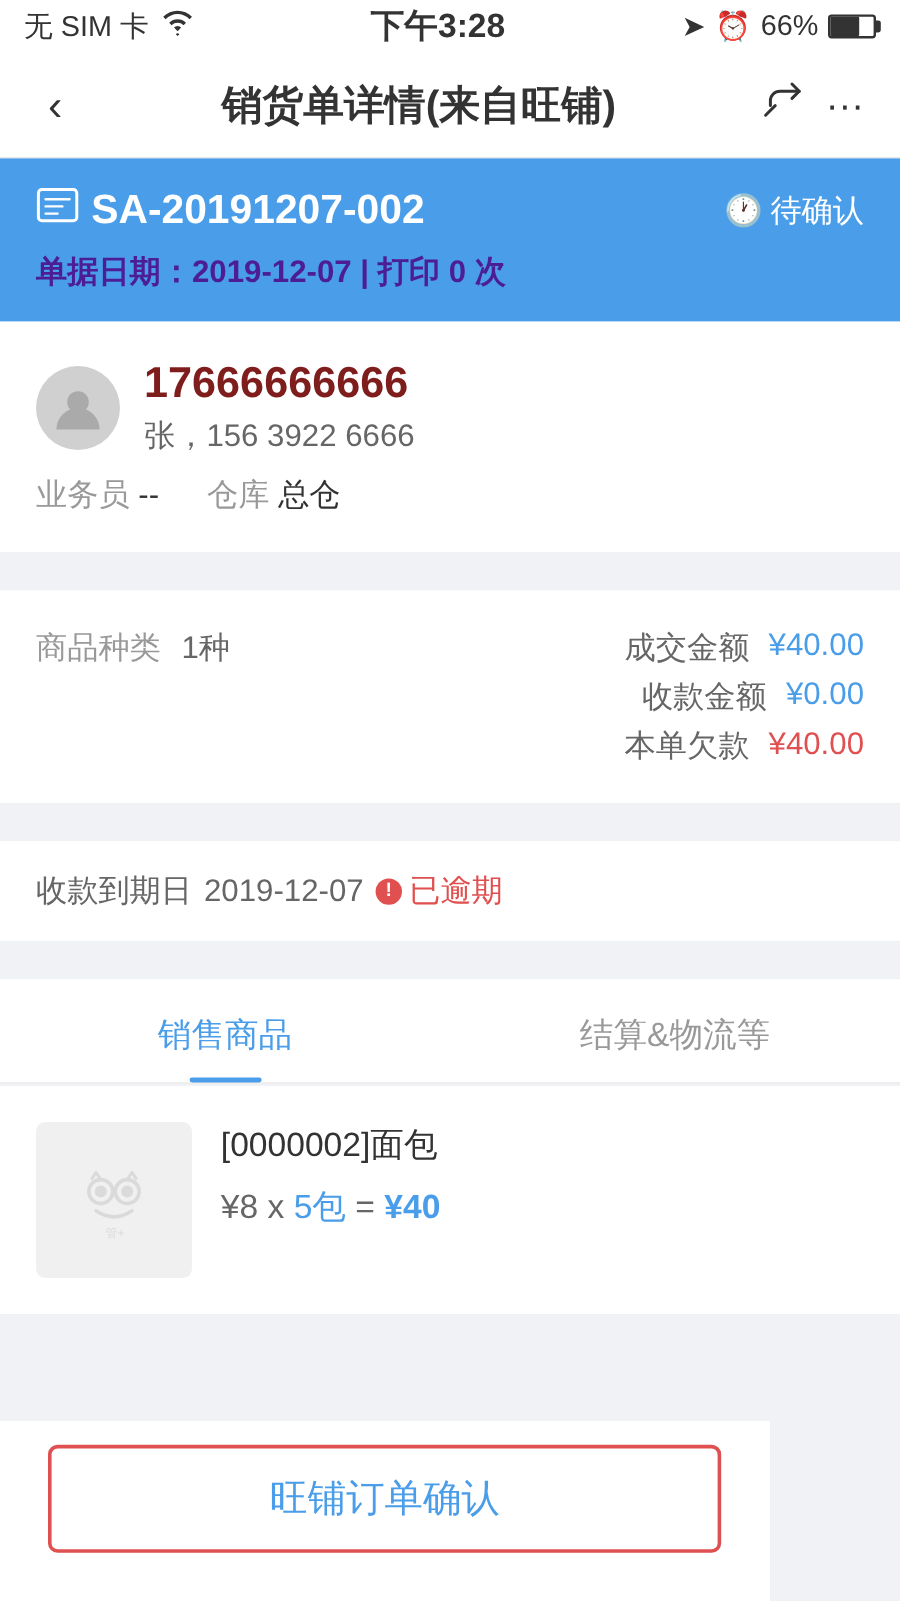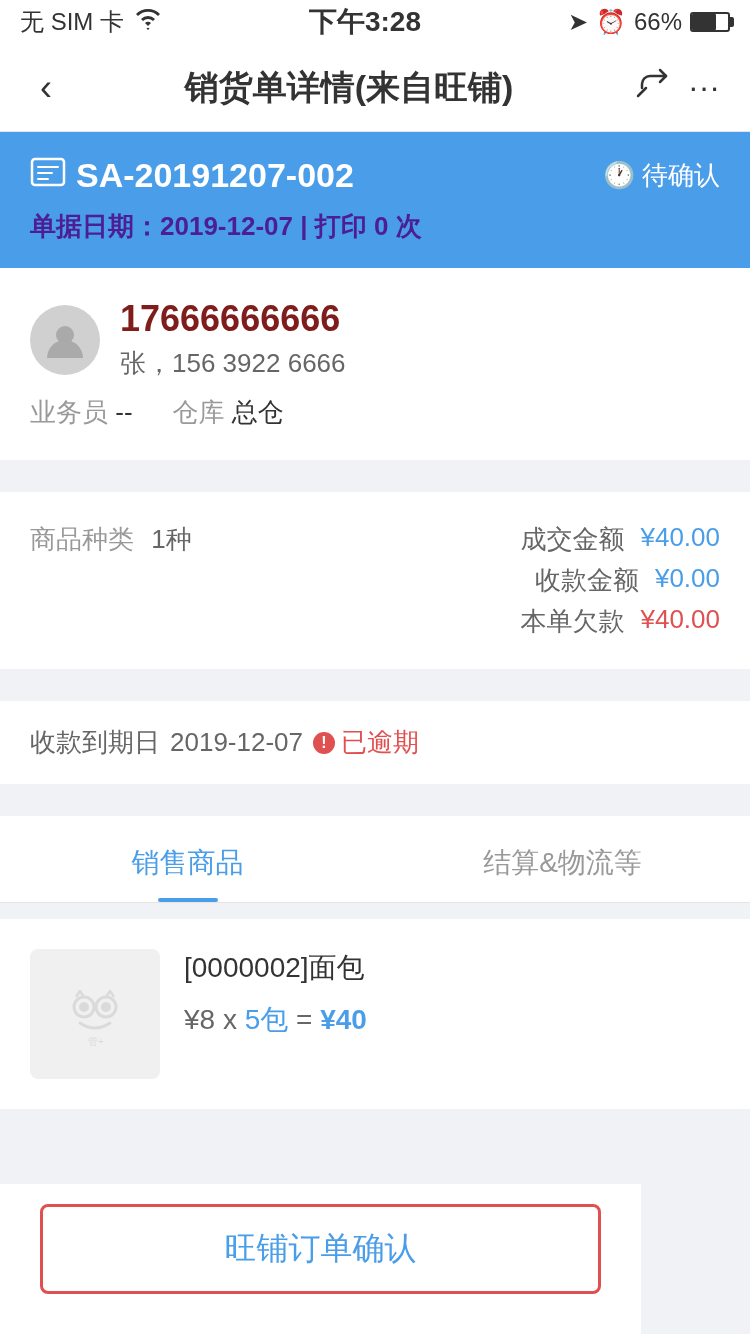--- a/index.html
+++ b/index.html
@@ -253,21 +253,21 @@
       transform: translateX(-50%);
       width: 60px;
       height: 4px;
       background: #4a9de8;
       border-radius: 2px;
     }
 
     
     .product-section {
       background: #fff;
-      margin-top: 16px;
+      margin-top: 2px;
       padding: 30px;
       display: flex;
       gap: 24px;
       align-items: flex-start;
     }
     .product-image {
       width: 130px;
       height: 130px;
       background: #f0f0f0;
       border-radius: 8px;

